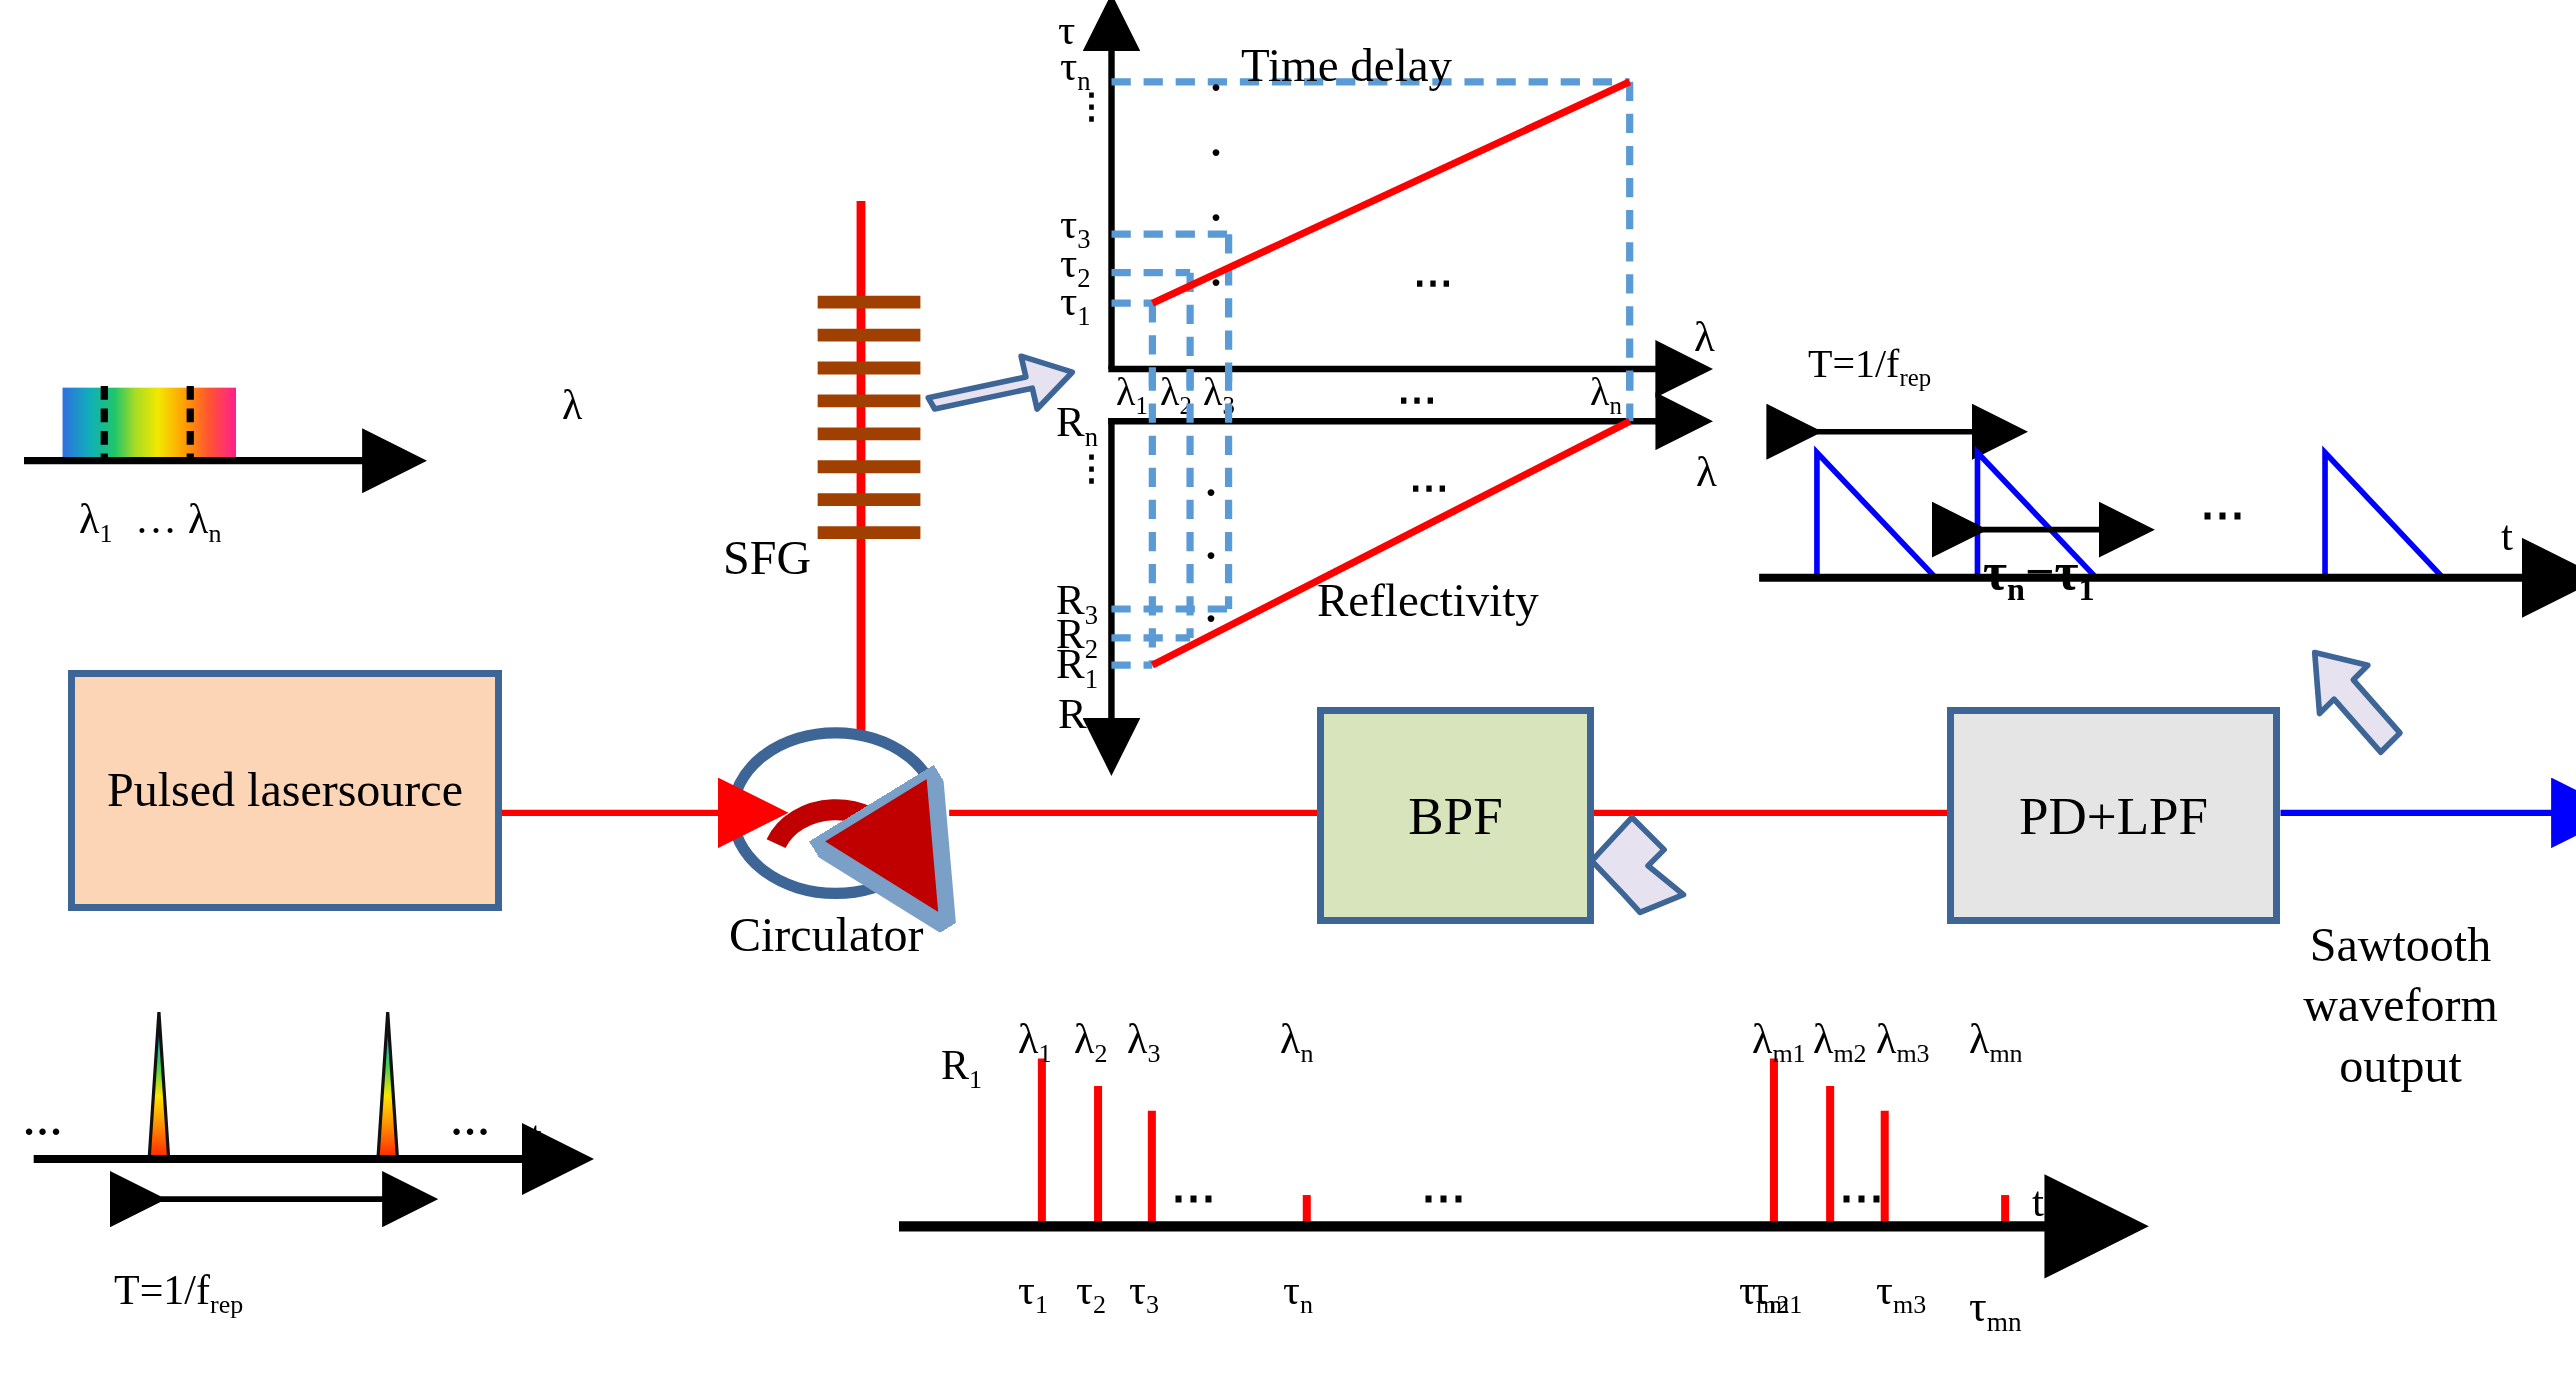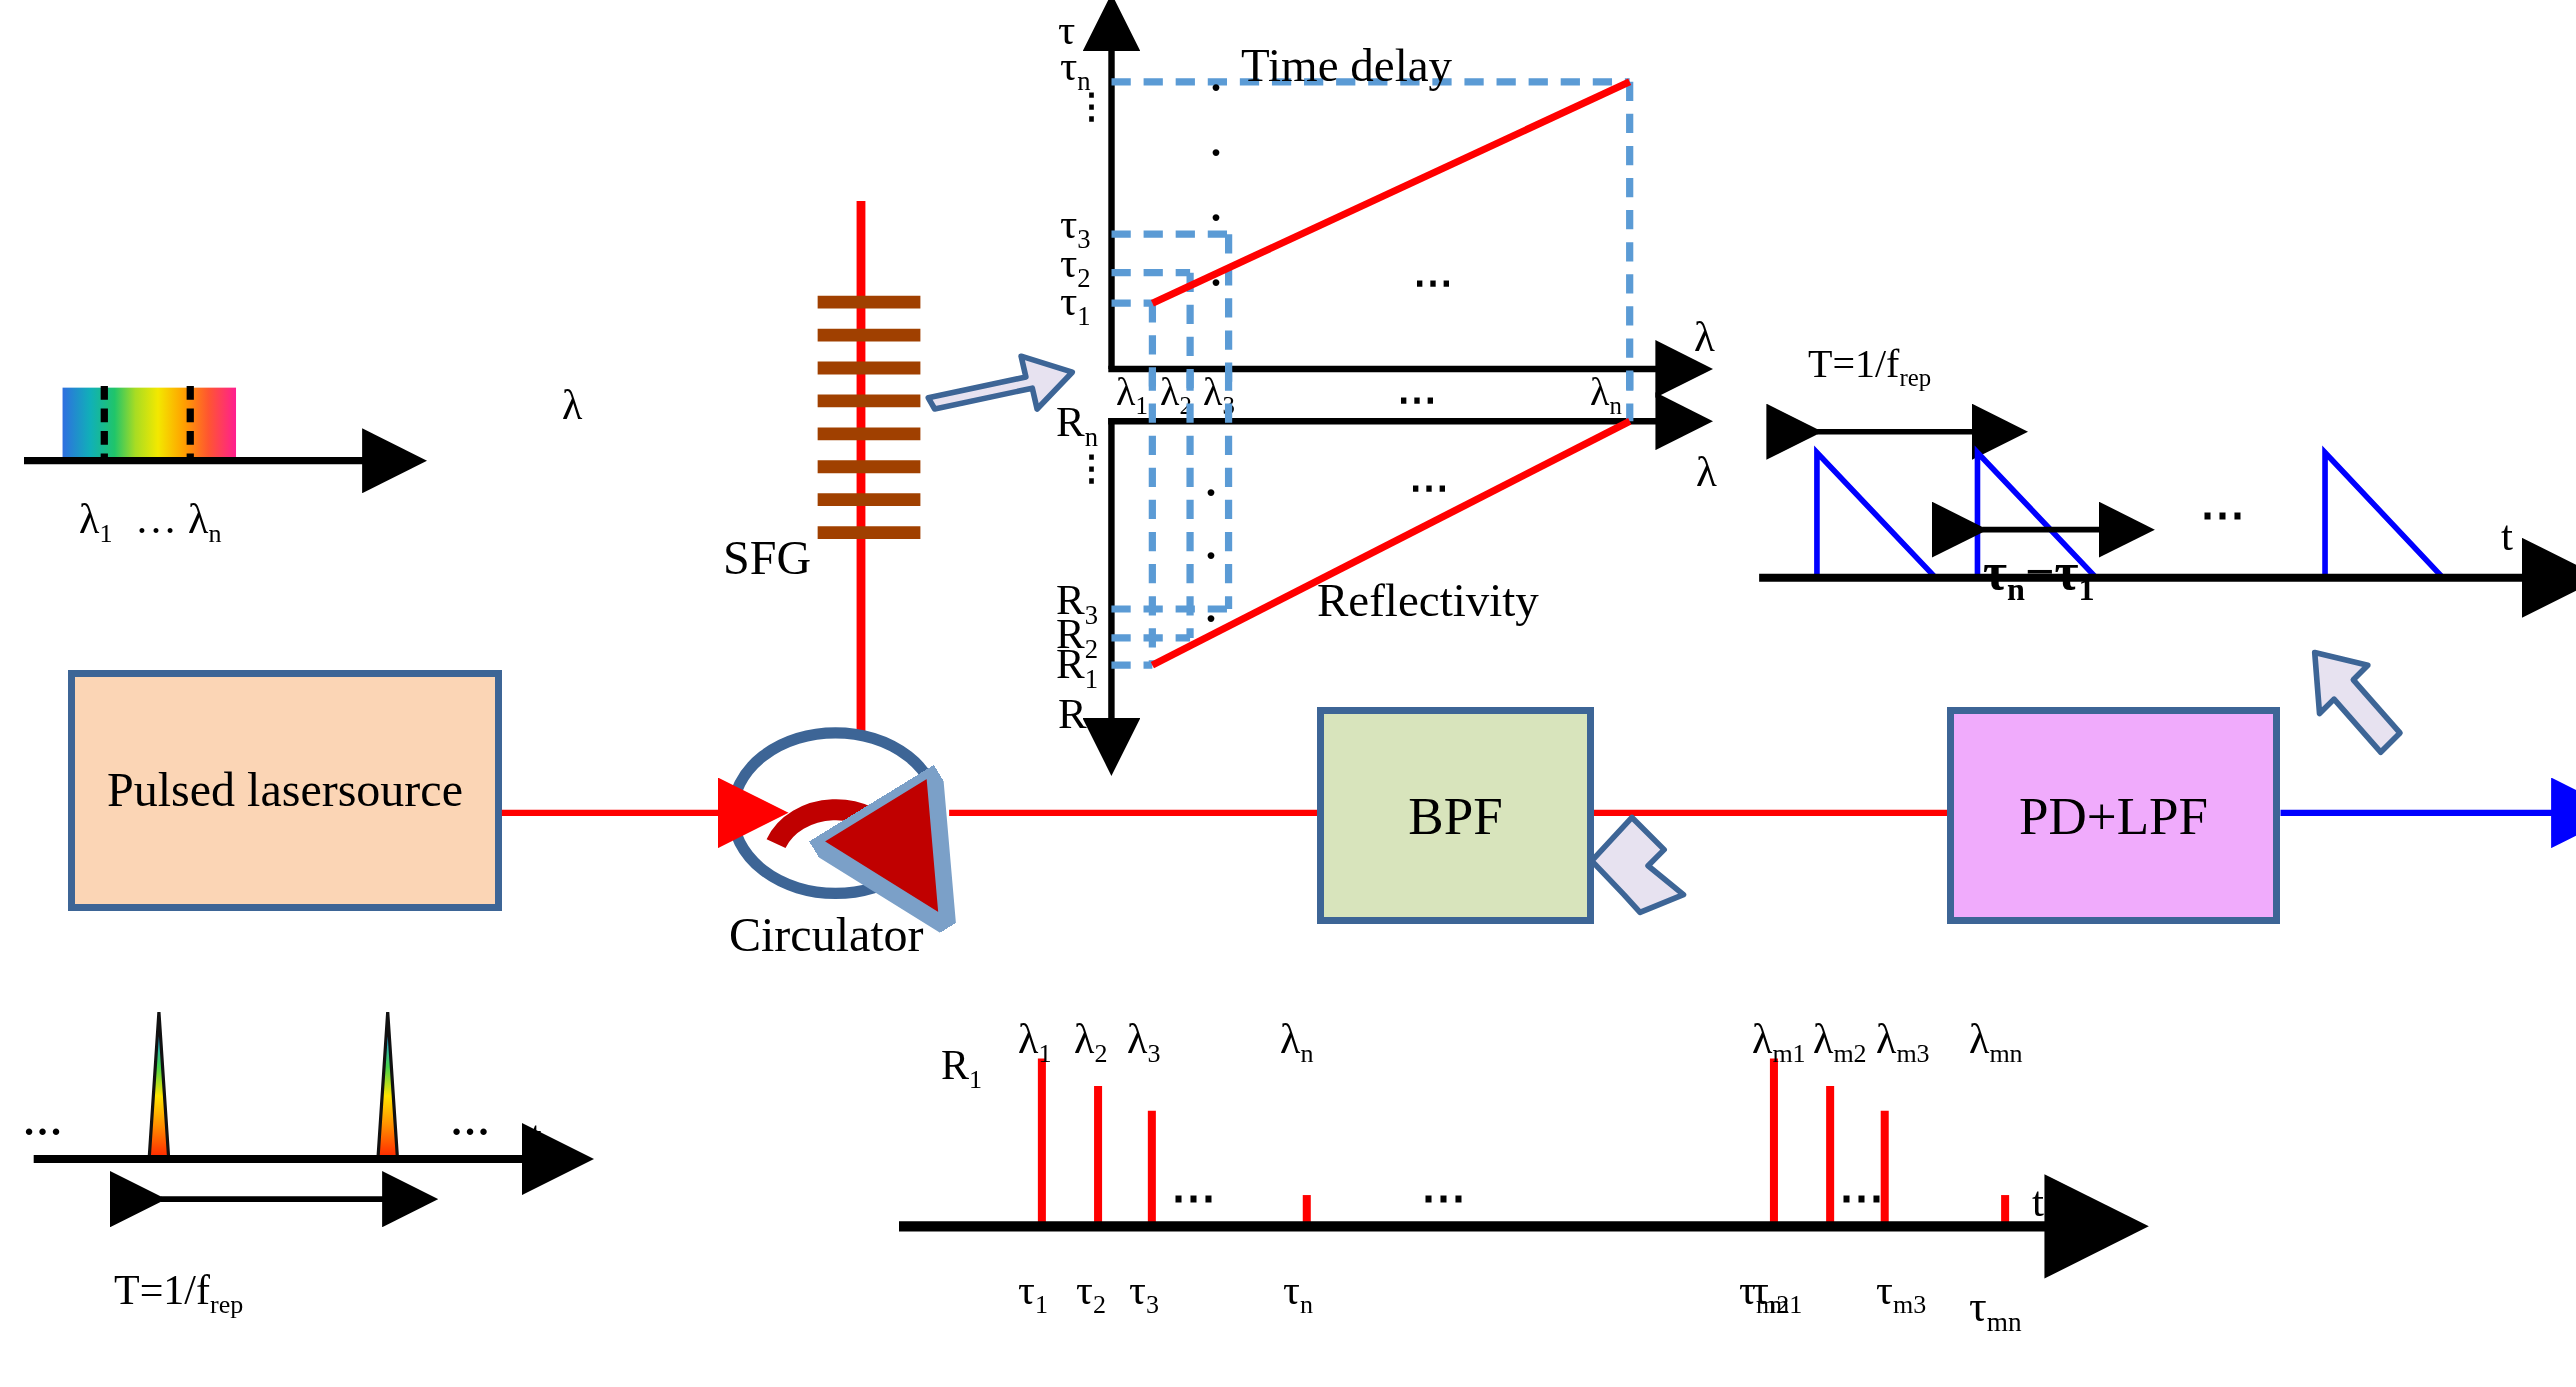--- a/index.html
+++ b/index.html
@@ -159,30 +159,35 @@
   <div class="box" style="left:1317px;top:707px;width:277px;height:217px;background:#D8E4BC;font-size:53px;">
     <span>BPF</span>
   </div>
 
   <div class="abs" style="left:1574px;top:811px;width:161px;height:177px;">
     <svg width="161" height="177" viewBox="0 0 200 220">
       <path d="M82,8 L122,48 L102,68 L146,104 L92,126 L72,104 L32,62 Z" fill="#E7E2F0" stroke="#3D6596" stroke-width="7" stroke-linejoin="round" transform="translate(-10,0)"></path>
     </svg>
   </div>
 
-  <div class="box" style="left:1947px;top:707px;width:333px;height:217px;background:#f0abfc;font-size:53px;">
+  <div class="box" style="left:1947px;top:707px;width:333px;height:217px;background:#e5e5e5;font-size:53px;">
     <span>PD+LPF</span>
   </div>
 
   <div class="abs" style="left:2297px;top:638px;width:177px;height:185px;">
     <svg width="177" height="185" viewBox="0 0 220 230">
       <path d="M22,18 L88,34 L70,52 L128,118 L104,142 L46,76 L28,94 Z" fill="#E7E2F0" stroke="#3D6596" stroke-width="7" stroke-linejoin="round"></path>
     </svg>
   </div>
 
+  <div class="abs" style="left:2240px;top:915px;width:321px;text-align:center;font-size:48px;line-height:1.26;font-family:'Liberation Serif',serif;">
+    <div>Sawtooth</div>
+    <div>waveform</div>
+    <div>output</div>
+  </div>
 
   <div class="abs" style="left:1068px;top:16px;width:610px;height:377px;">
     <svg width="610" height="377" viewBox="0 0 760 470">
       <defs>
         <marker id="ah-td-up" markerWidth="9" markerHeight="9" refX="2" refY="4.5" orient="auto">
           <path d="M0,0 L9,4.5 L0,9 Z" fill="#000"></path>
         </marker>
         <marker id="ah-td-rt" markerWidth="9" markerHeight="9" refX="1" refY="4.5" orient="auto">
           <path d="M0,0 L9,4.5 L0,9 Z" fill="#000"></path>
         </marker>

